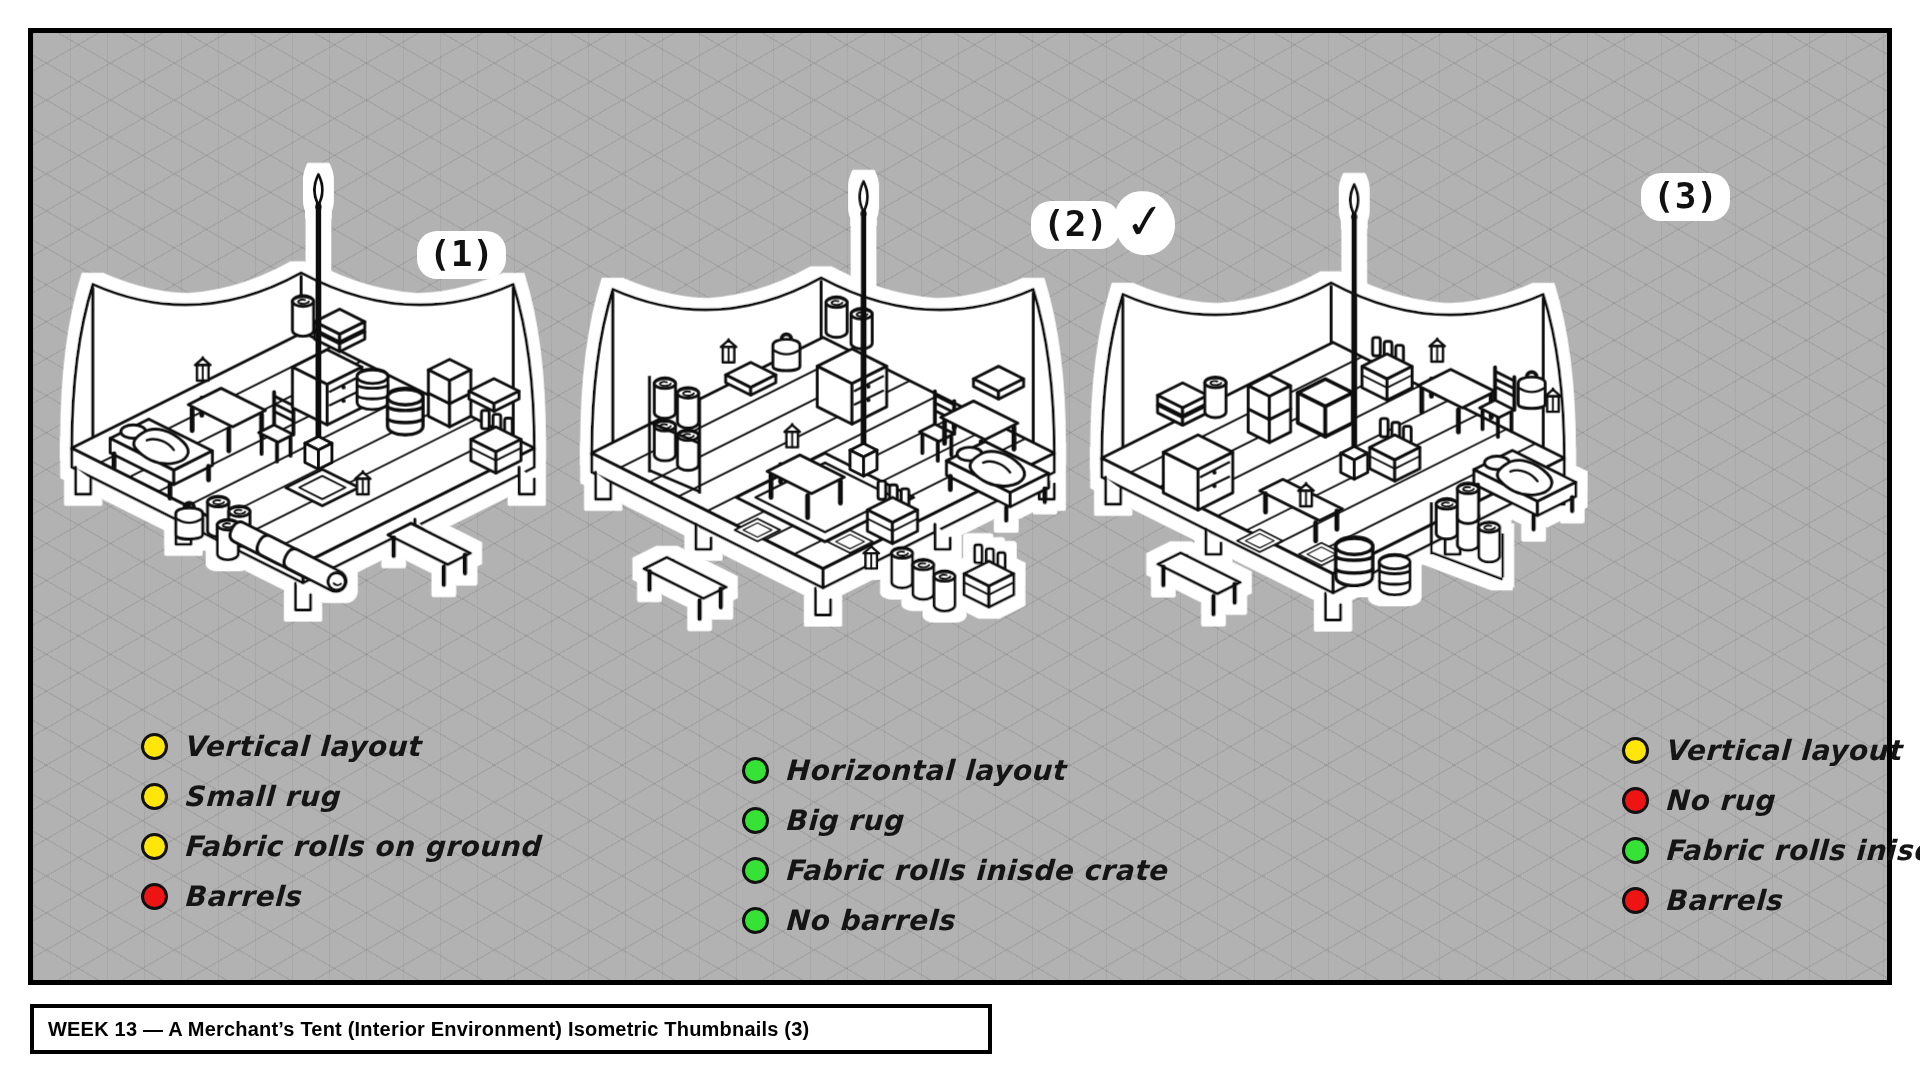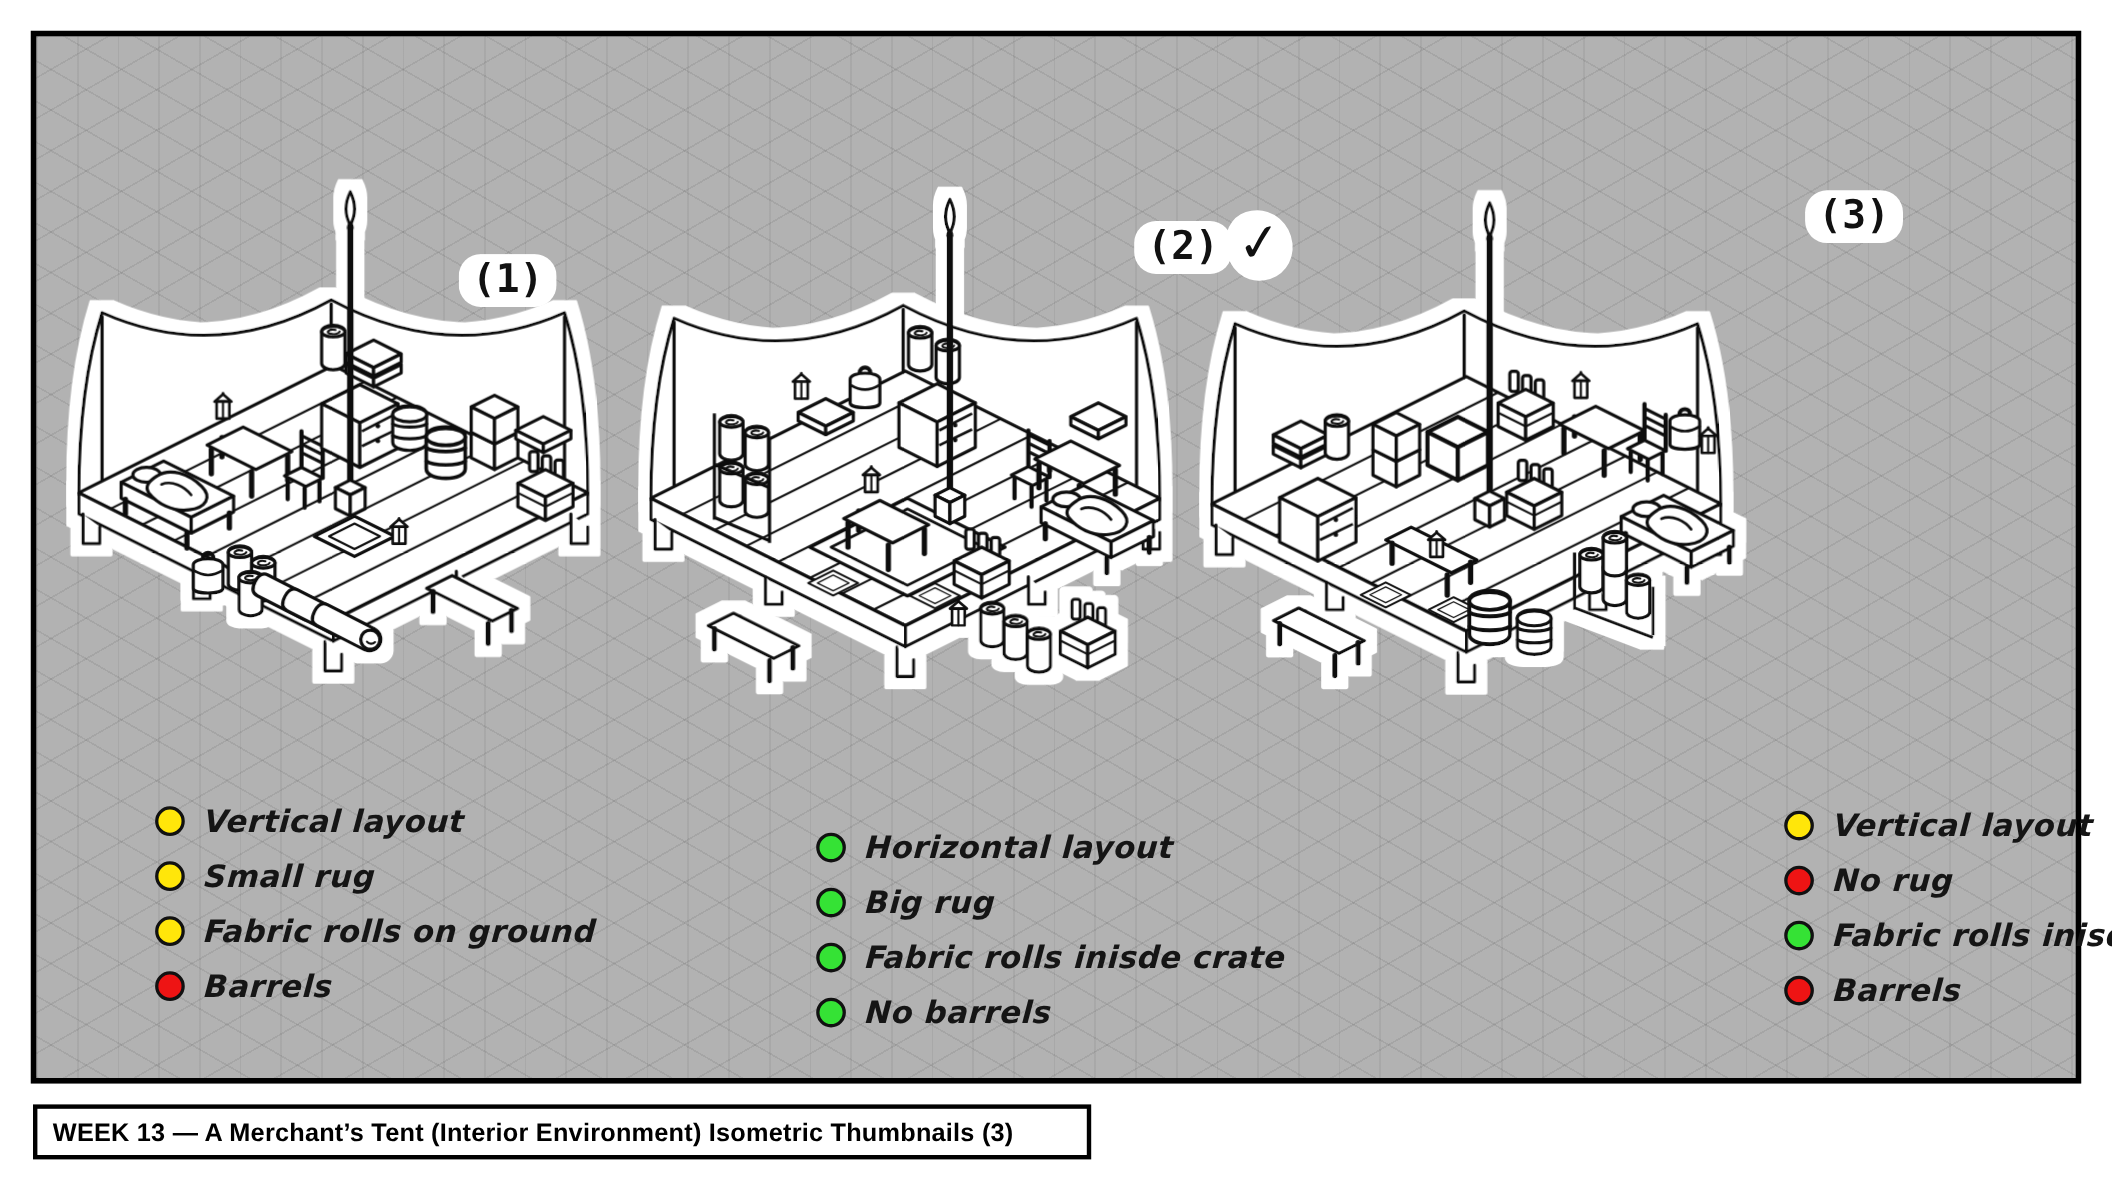--- a/index.html
+++ b/index.html
@@ -48,21 +48,21 @@
     white-space:nowrap;letter-spacing:0.5px;
     transform:skewX(-4deg);
   }
   
   .title-plate{
     position:absolute;left:30px;top:1004px;width:962px;height:50px;
     box-sizing:border-box;border:4px solid #000;background:#fff;
     display:flex;align-items:center;padding-left:14px;
   }
   .title-plate span{
-    font-weight:bold;font-size:23px;color:#000;white-space:nowrap;
+    font-weight:bold;font-size:20px;color:#000;white-space:nowrap;
     font-family:"Liberation Sans", sans-serif;letter-spacing:0.2px;
   }
   .defs-holder{position:absolute;width:0;height:0;overflow:hidden;}
 </style>
 </head>
 <body>
 
 <svg class="defs-holder" xmlns="http://www.w3.org/2000/svg" aria-hidden="true">
   <defs>
     <filter id="sticker" x="-12%" y="-10%" width="124%" height="124%">

